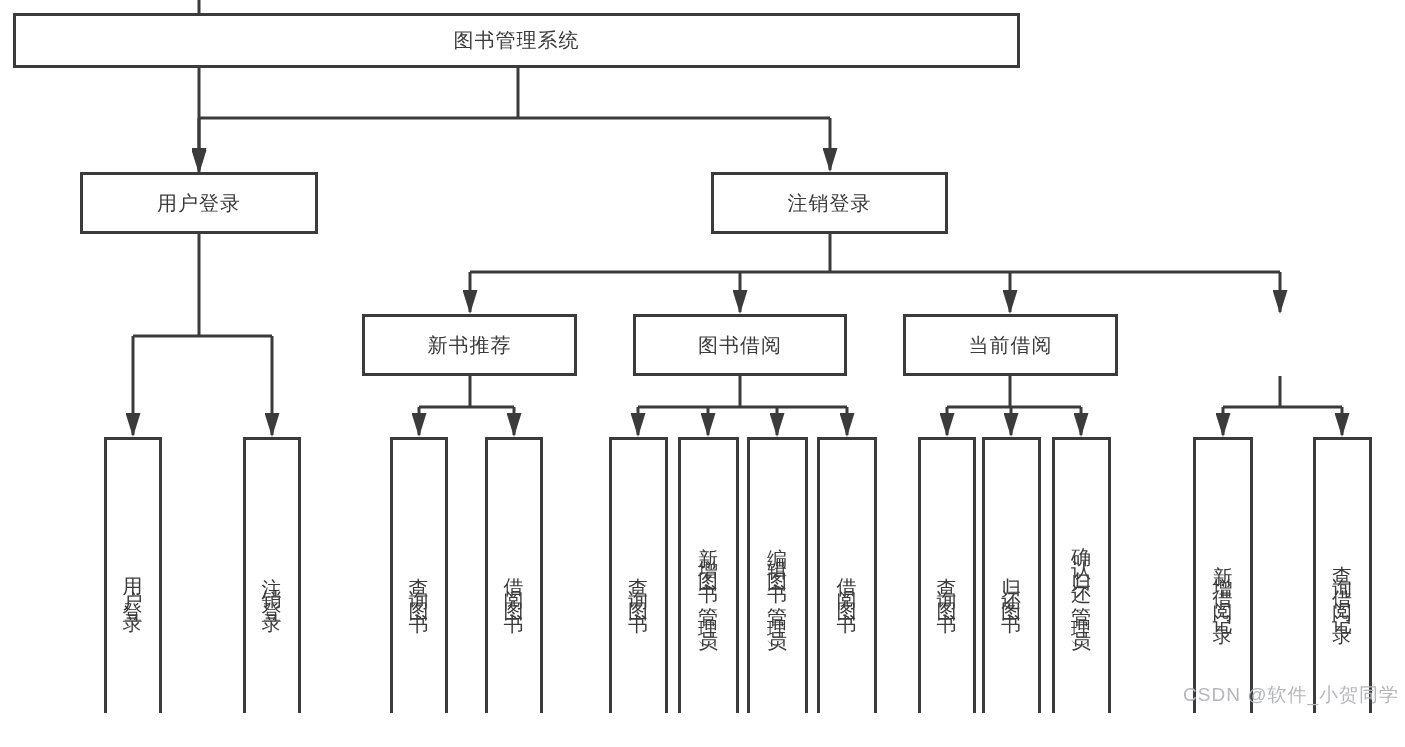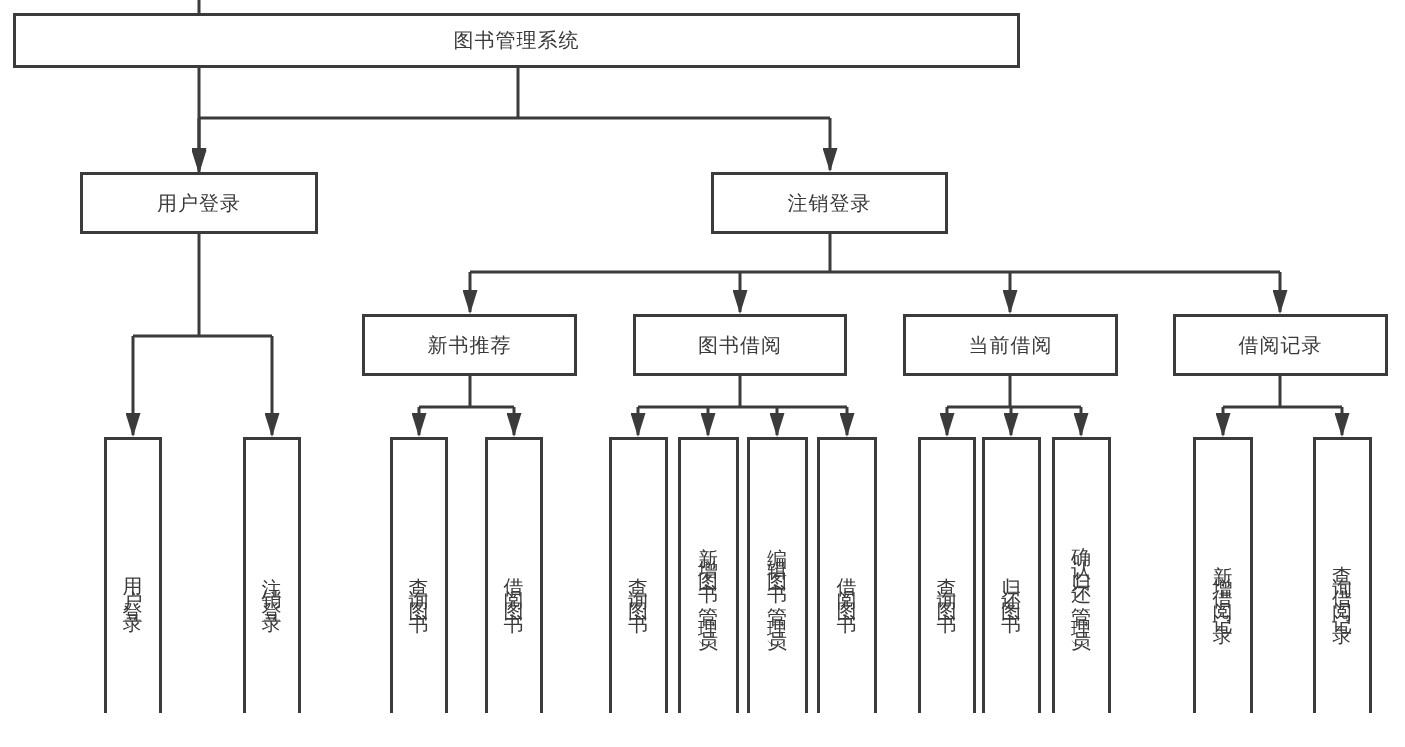--- a/index.html
+++ b/index.html
@@ -138,23 +138,20 @@
 
   <div class="node" style="left:362px;top:314px;width:215px;height:62px;text-align:right;">
     <span>新书推荐</span>
   </div>
   <div class="node" style="left:633px;top:314px;width:214px;height:62px;">
     <span>图书借阅</span>
   </div>
   <div class="node" style="left:903px;top:314px;width:215px;height:62px;">
     <span>当前借阅</span>
   </div>
-  <div class="node" style="left:1173px;top:314px;width:215px;height:62px;">
-    <span>借阅记录</span>
-  </div>
 
   <div class="vnode" style="left:104px;width:58px;">
     <span class="vlabel">用户登录</span>
   </div>
   <div class="vnode" style="left:243px;width:58px;">
     <span class="vlabel">注销登录</span>
   </div>
 
   <div class="vnode" style="left:390px;width:58px;">
     <span class="vlabel">查询图书</span>
@@ -186,14 +183,15 @@
     <span class="vlabel">确认归还（管理员）</span>
   </div>
 
   <div class="vnode" style="left:1193px;width:60px;">
     <span class="vlabel">新增借阅记录</span>
   </div>
   <div class="vnode" style="left:1313px;width:59px;">
     <span class="vlabel">查询借阅记录</span>
   </div>
 
+  <div class="watermark">CSDN @软件_小贺同学</div>
 
 </div>
 
 </body></html>

